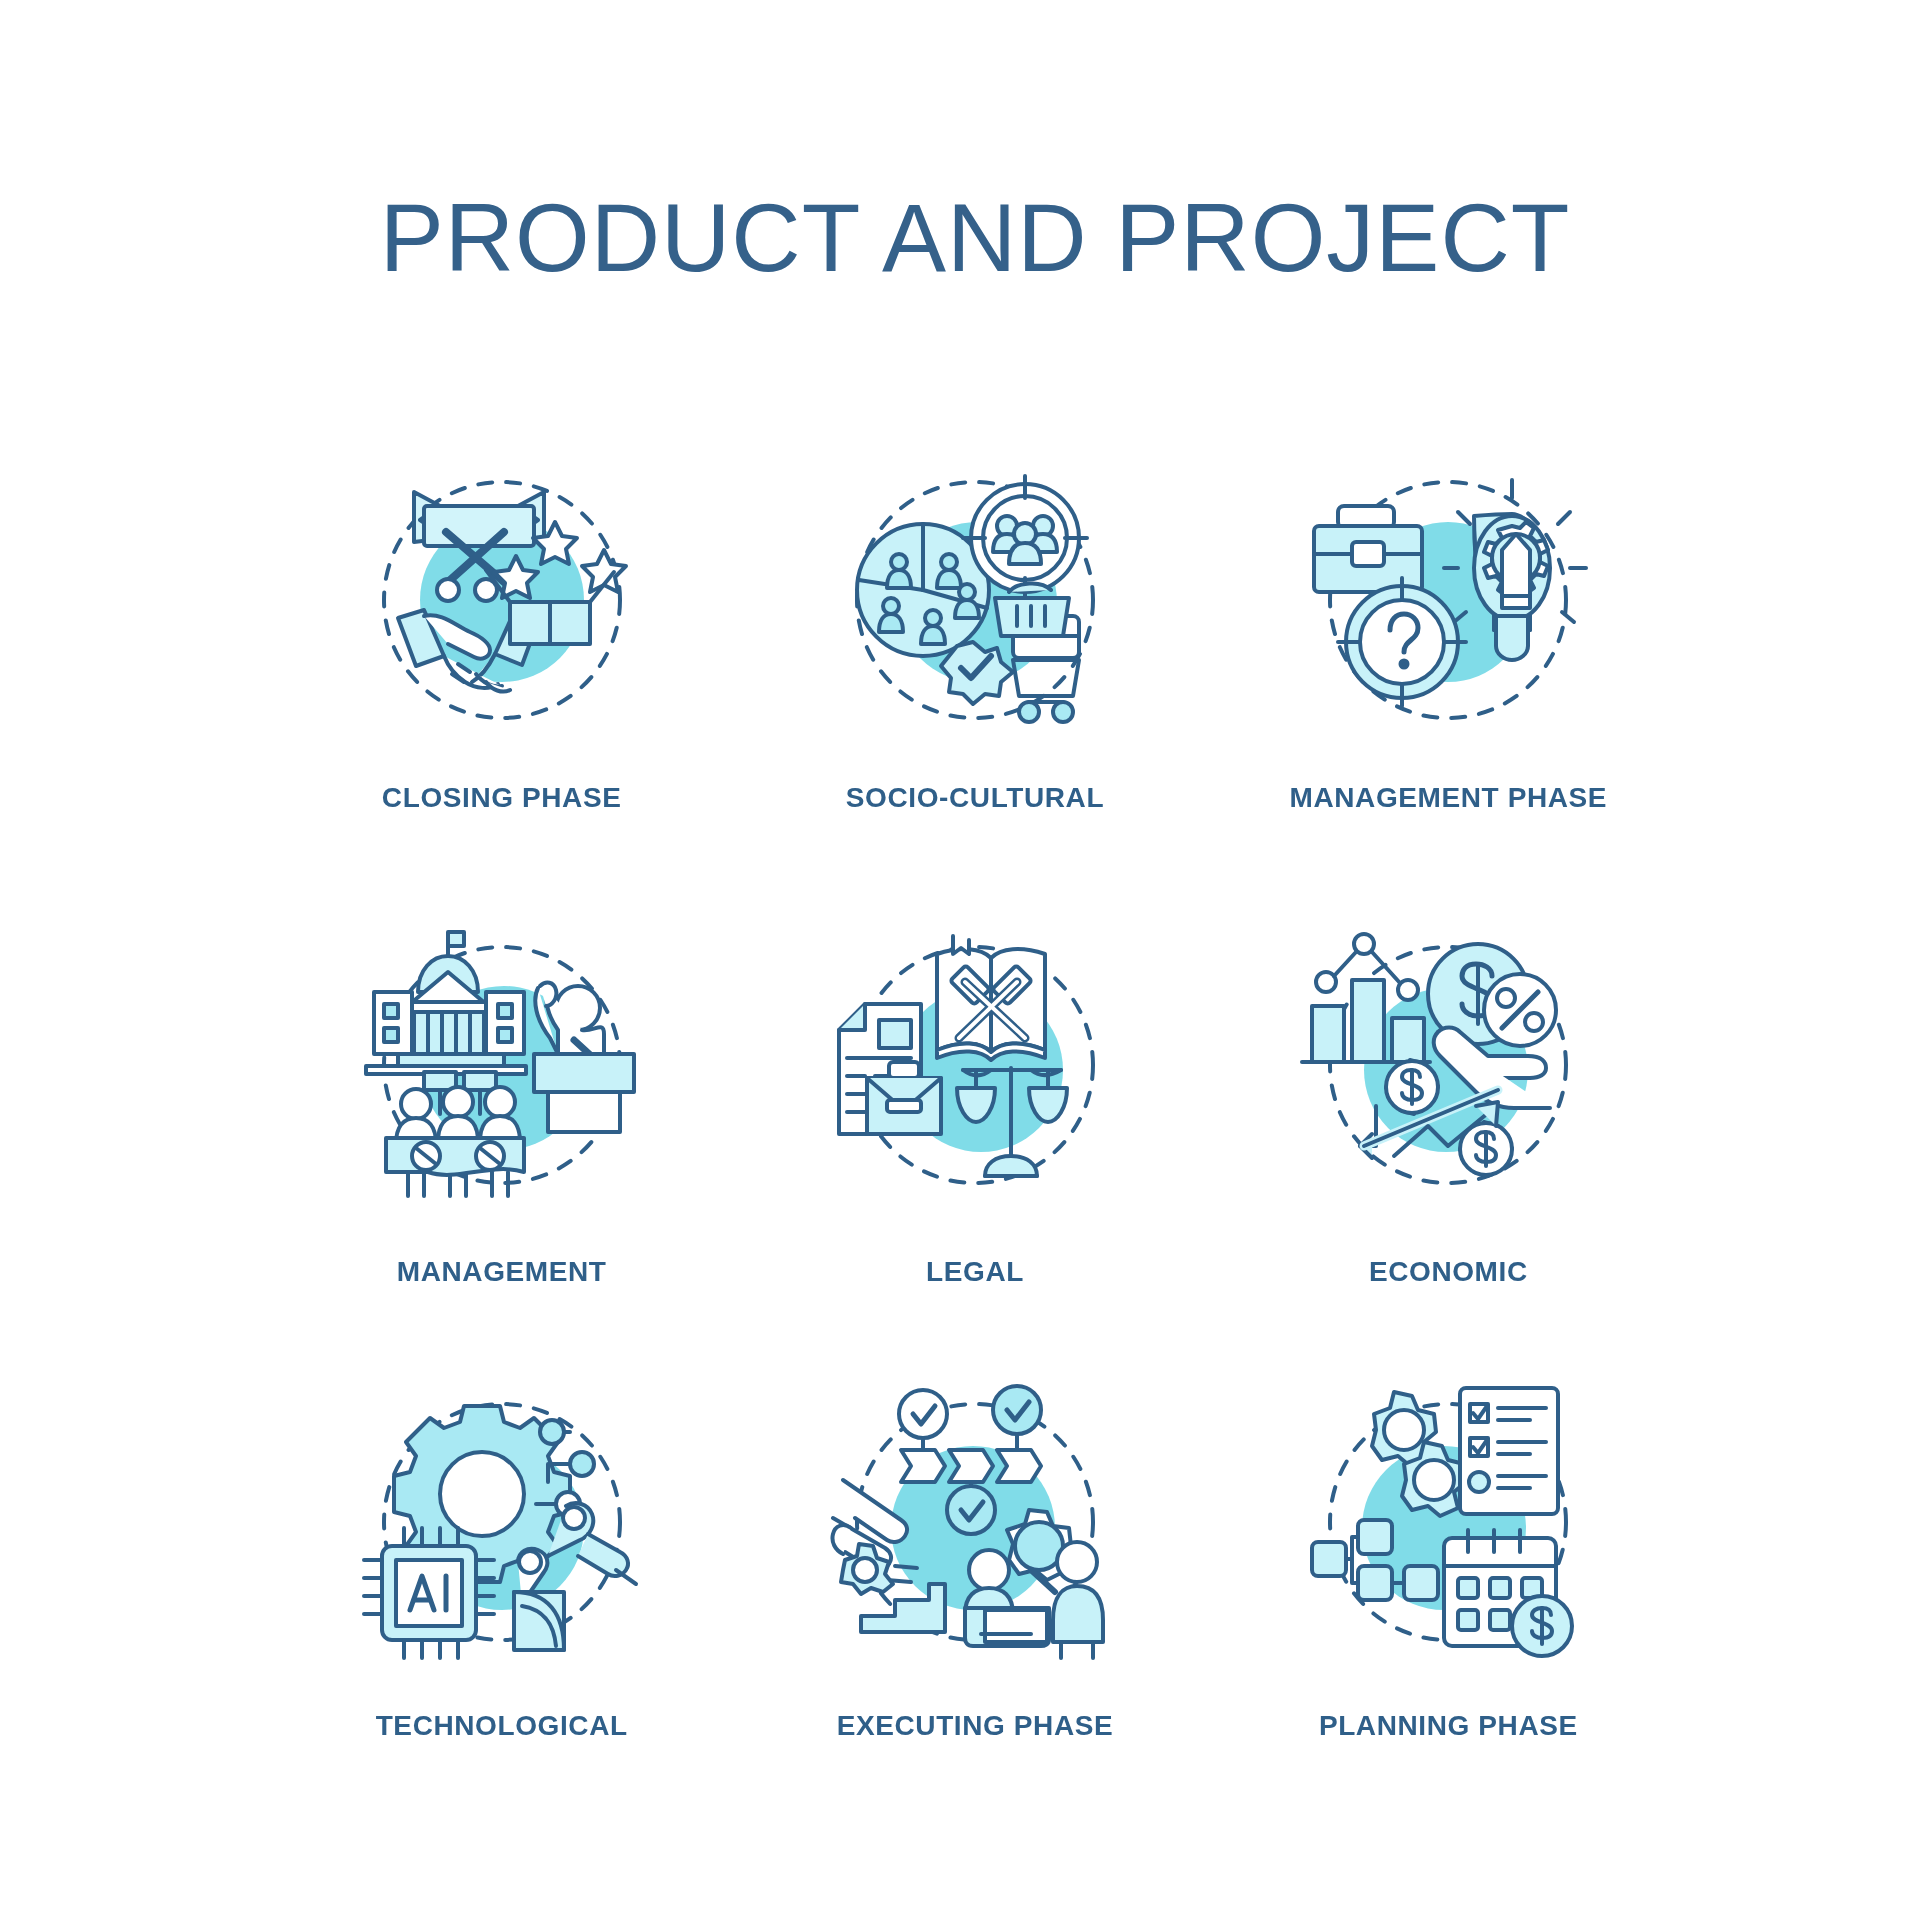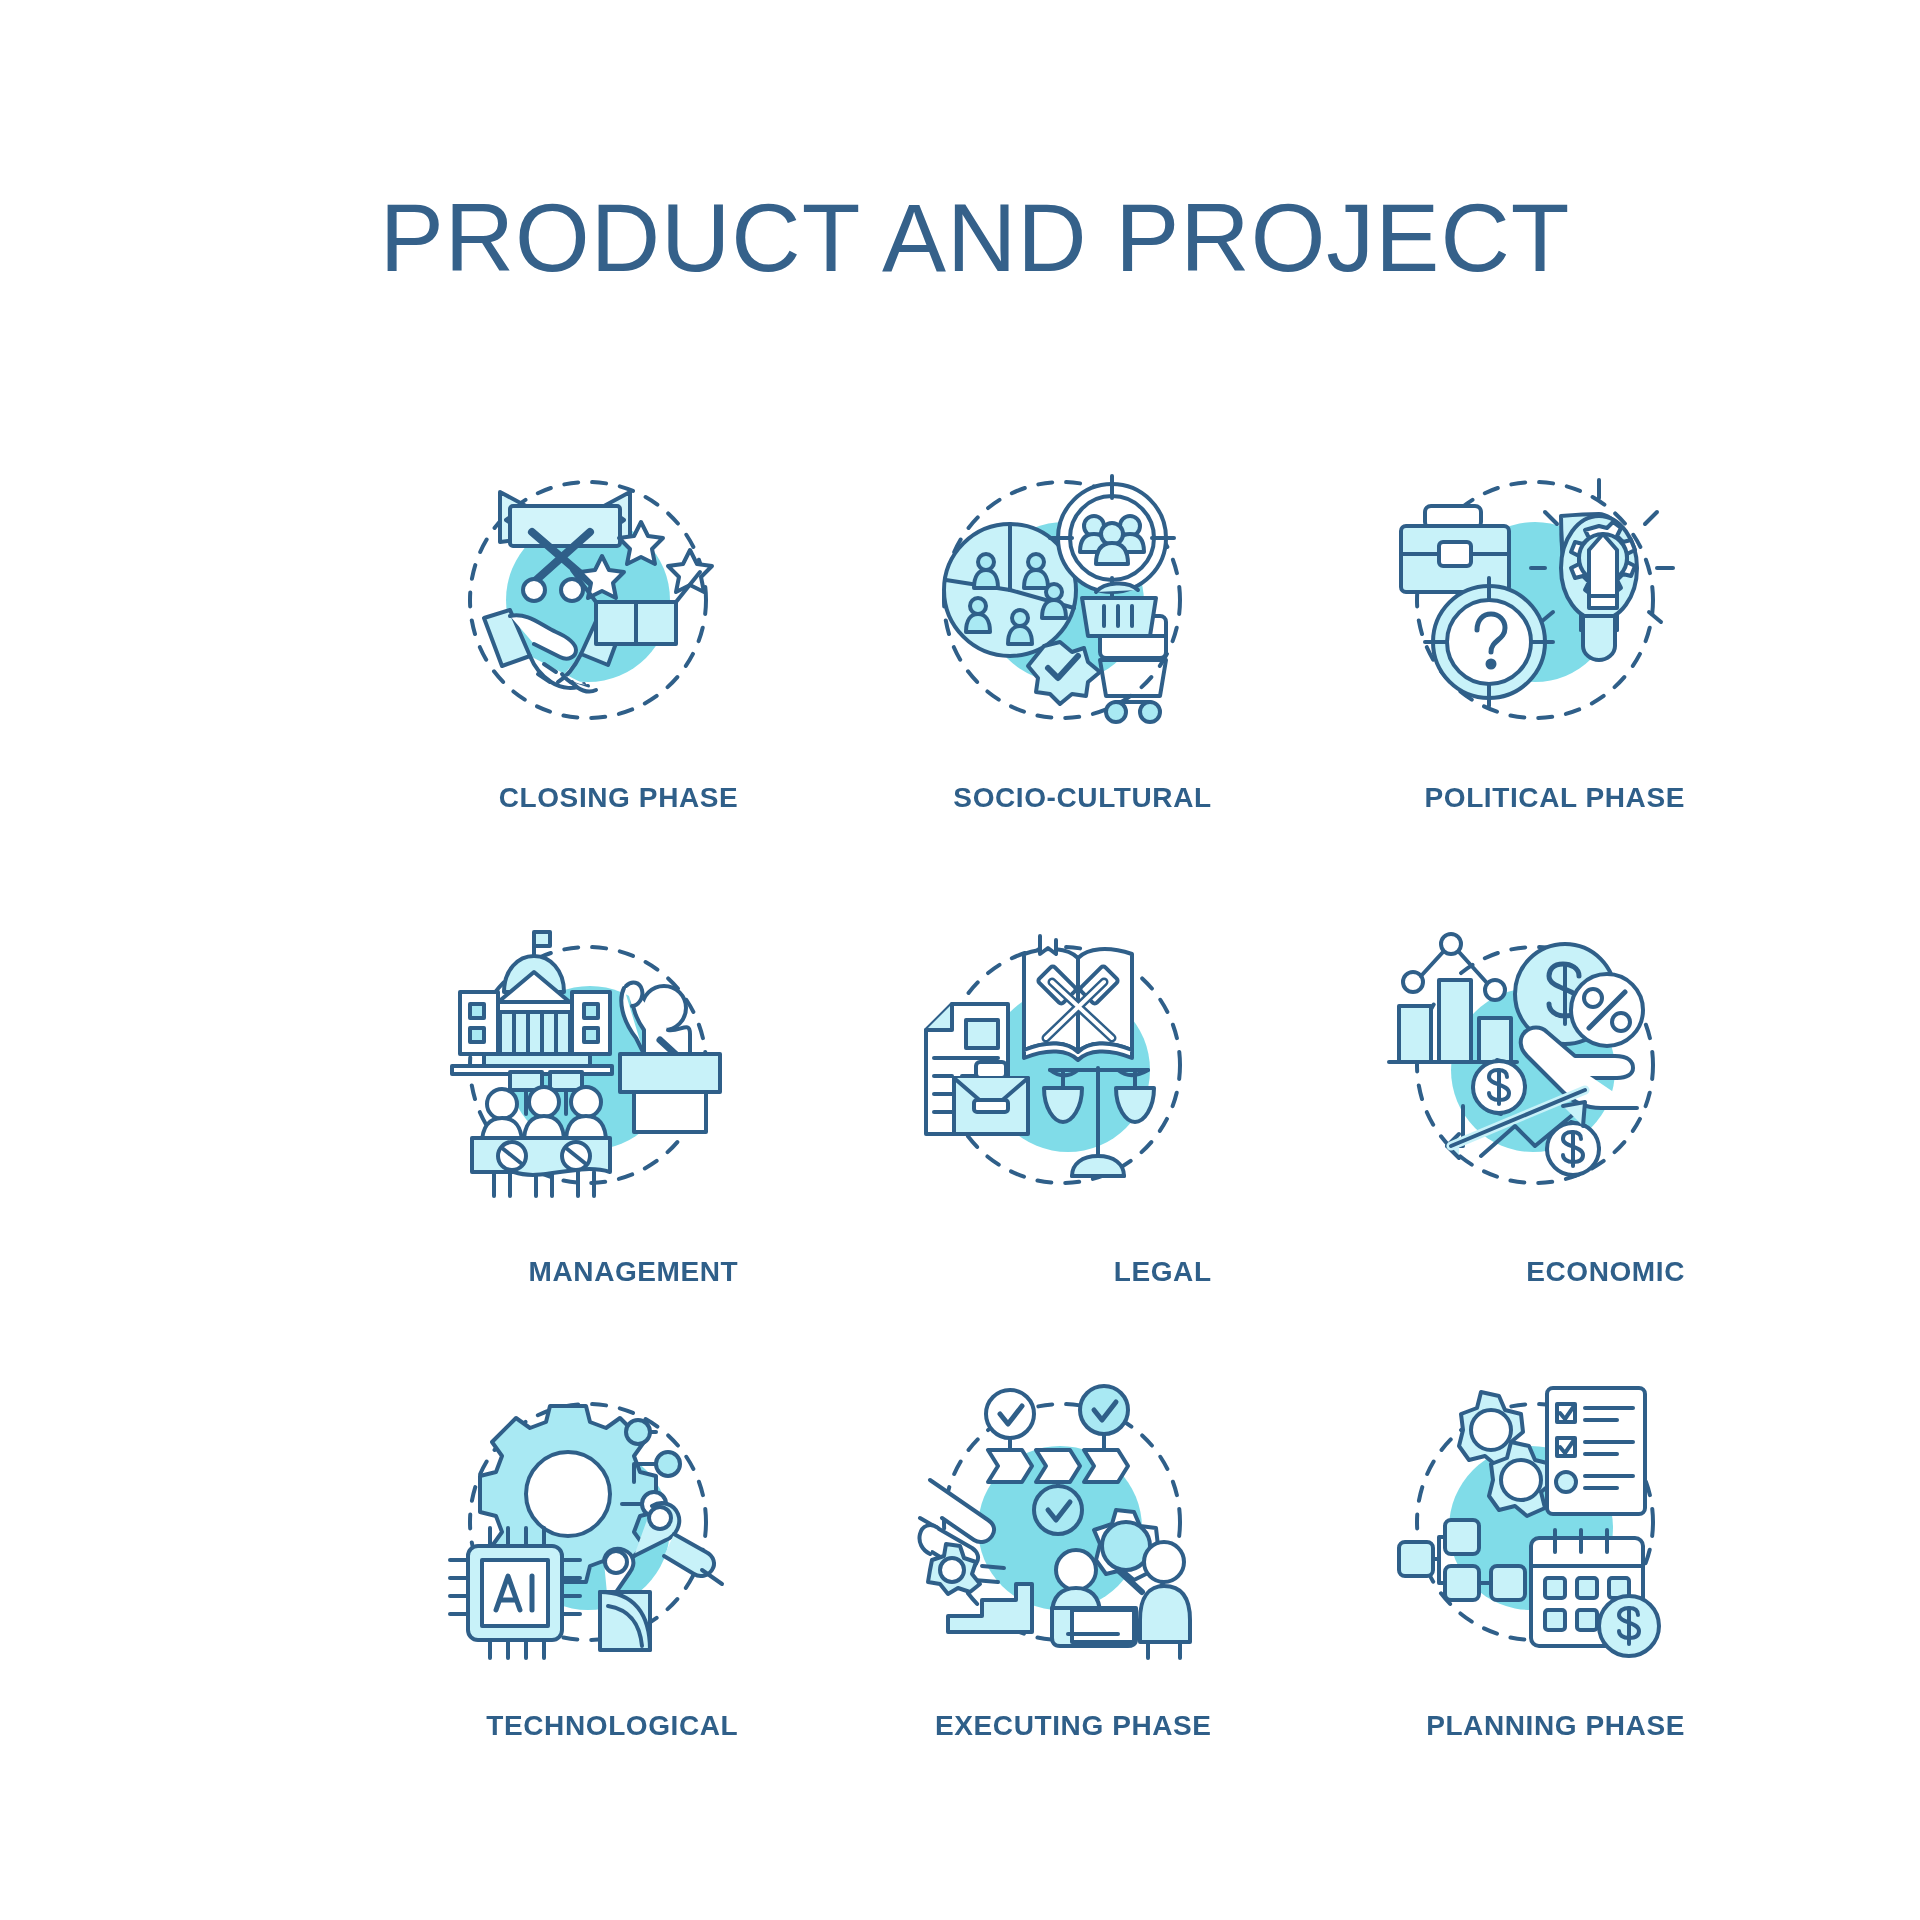--- a/index.html
+++ b/index.html
@@ -30,21 +30,21 @@
     left:250px;top:450px;
     width:1420px;
     display:grid;
     grid-template-columns:repeat(3,1fr);
     grid-template-rows:repeat(3,460px);
   }
   .cell{
     position:relative;
     display:flex;
     flex-direction:column;
-    align-items:flex-end;
+    align-items:center;
   }
   .iconbox{
     width:300px;height:300px;
     position:relative;
   }
   .iconbox svg{display:block;width:300px;height:300px;}
   .caption{
     margin-top:26px;
     color:#2f5f89;
     font-size:28px;
@@ -208,21 +208,21 @@
             <circle cx="104" cy="192" r="42" fill="#ffffff"></circle>
             <path d="M104 128 L104 150"></path>
               <path d="M104 234 L104 256"></path>
             <path d="M40 192 L62 192"></path>
               <path d="M146 192 L168 192"></path>
             <path d="M92 180 C92 170 98 164 106 164 C114 164 120 170 120 178 C120 190 106 190 106 202" stroke-width="5"></path>
             <circle cx="106" cy="214" r="3.5" fill="#2f5f89"></circle>
           </g>
         </svg>
       </div>
-      <div class="caption">POLITICAL PHASE</div>
+      <div class="caption">MANAGEMENT PHASE</div>
     </div>
 
     <div class="cell r2">
       <div class="iconbox">
         <svg viewBox="0 0 300 300">
           <g fill="none" stroke="#2f5f89" stroke-width="4" stroke-linecap="round" stroke-linejoin="round">
             <circle cx="150" cy="155" r="118" stroke-dasharray="14 14"></circle>
             <circle cx="152" cy="158" r="82" fill="#80dce8" stroke="none"></circle>
 
             <path d="M96 24 L96 58"></path>

